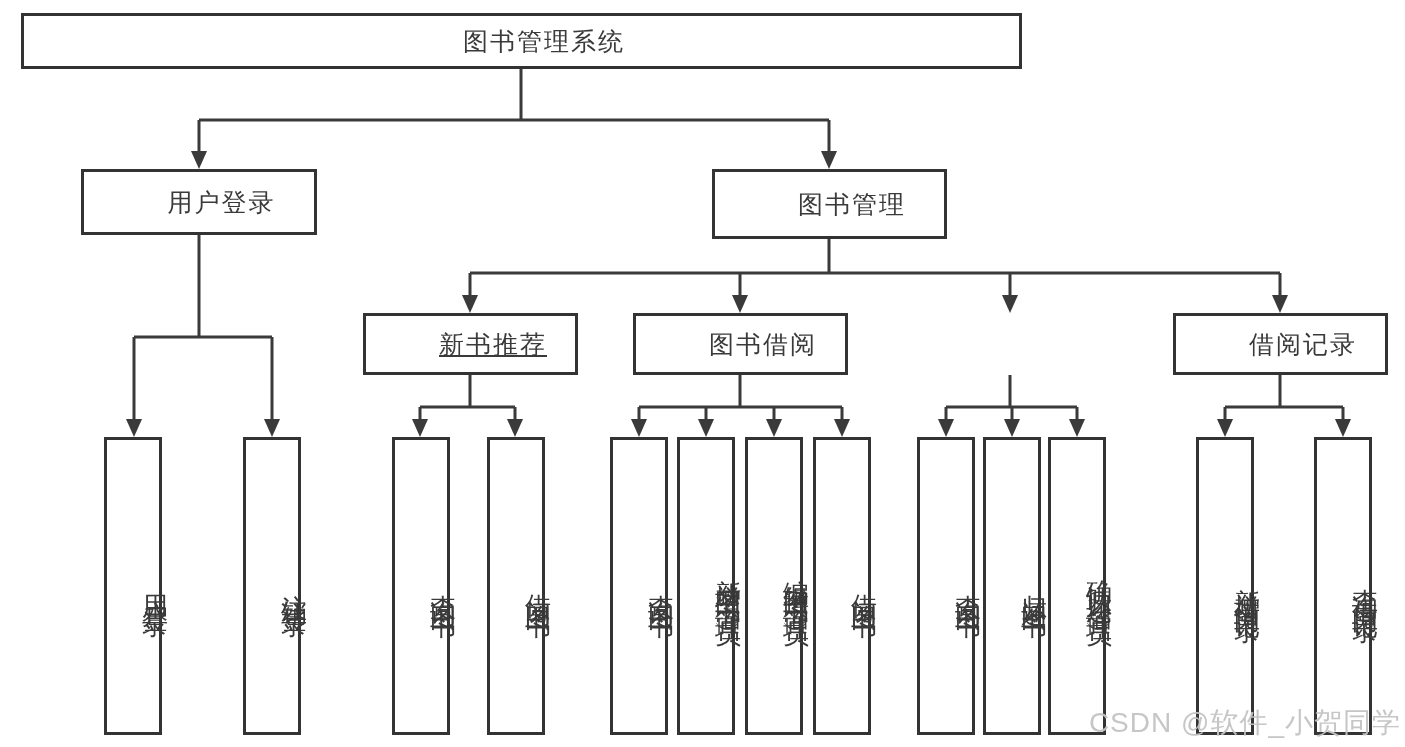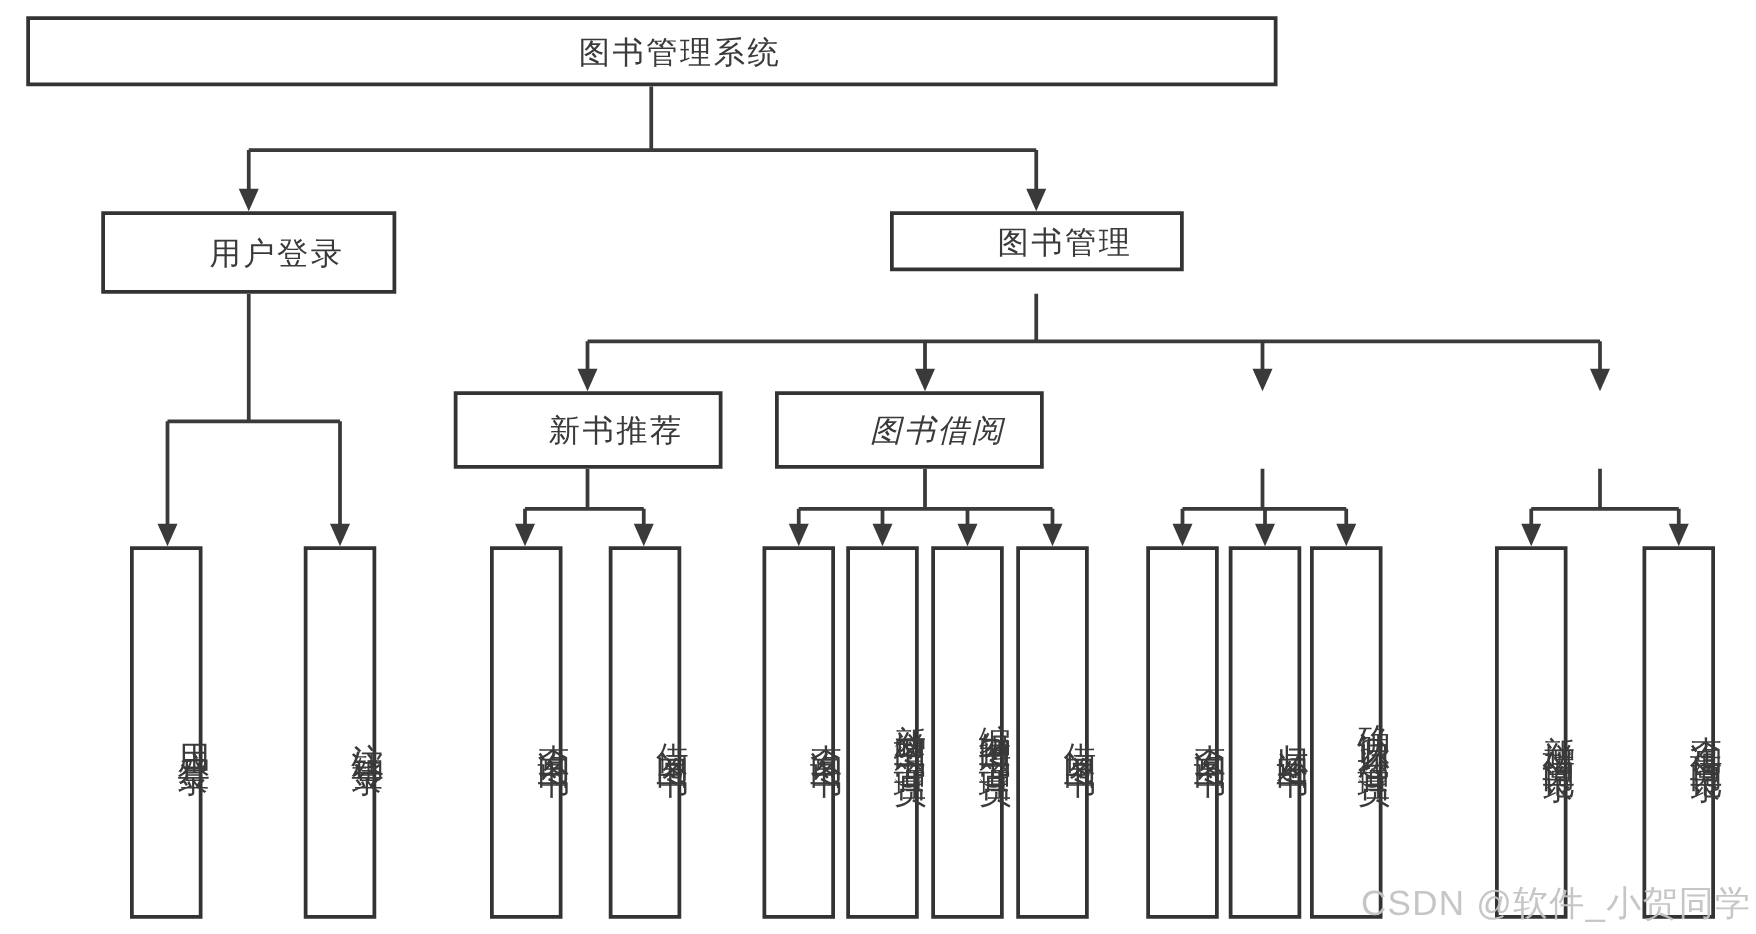--- a/index.html
+++ b/index.html
@@ -33,24 +33,24 @@
     color: #3a3a3a;
     padding-left: 45px;
   }
   .h-label {
     font-size: 25px;
     letter-spacing: 2px;
     white-space: nowrap;
   }
   #root-box   { left: 21px;  top: 13px;  width: 1001px; height: 56px; }
   #box-user-login { left: 81px;  top: 169px; width: 236px; height: 66px; }
-  #box-book-mgmt  { left: 712px; top: 169px; width: 235px; height: 48px; }
+  #box-book-mgmt  { left: 712px; top: 169px; width: 235px; height: 70px; }
   .l3 { top: 313px; width: 215px; height: 62px; }
-  #box-new-book-rec   { left: 363px; }
-  #box-book-borrow    { left: 620px; font-style: italic; }
+  #box-new-book-rec   { left: 363px; text-decoration: underline; }
+  #box-book-borrow    { left: 633px; }
   #box-current-borrow { left: 903px; }
   #box-borrow-record  { left: 1173px; }
   .leaf {
     top: 437px;
     width: 58px;
     height: 298px;
   }
   .v-label {
     writing-mode: vertical-rl;
     text-orientation: upright;
@@ -138,20 +138,23 @@
   <div class="box" id="box-book-mgmt">
     <span class="h-label">图书管理</span>
   </div>
 
   <div class="box l3" id="box-new-book-rec">
     <span class="h-label">新书推荐</span>
   </div>
   <div class="box l3" id="box-book-borrow">
     <span class="h-label">图书借阅</span>
   </div>
+  <div class="box l3" id="box-borrow-record">
+    <span class="h-label">借阅记录</span>
+  </div>
 
   <div class="box leaf" id="leaf-user-login">
     <span class="v-label">用户登录</span>
   </div>
   <div class="box leaf" id="leaf-logout">
     <span class="v-label">注销登录</span>
   </div>
   <div class="box leaf" id="leaf-rec-query">
     <span class="v-label">查询图书</span>
   </div>

